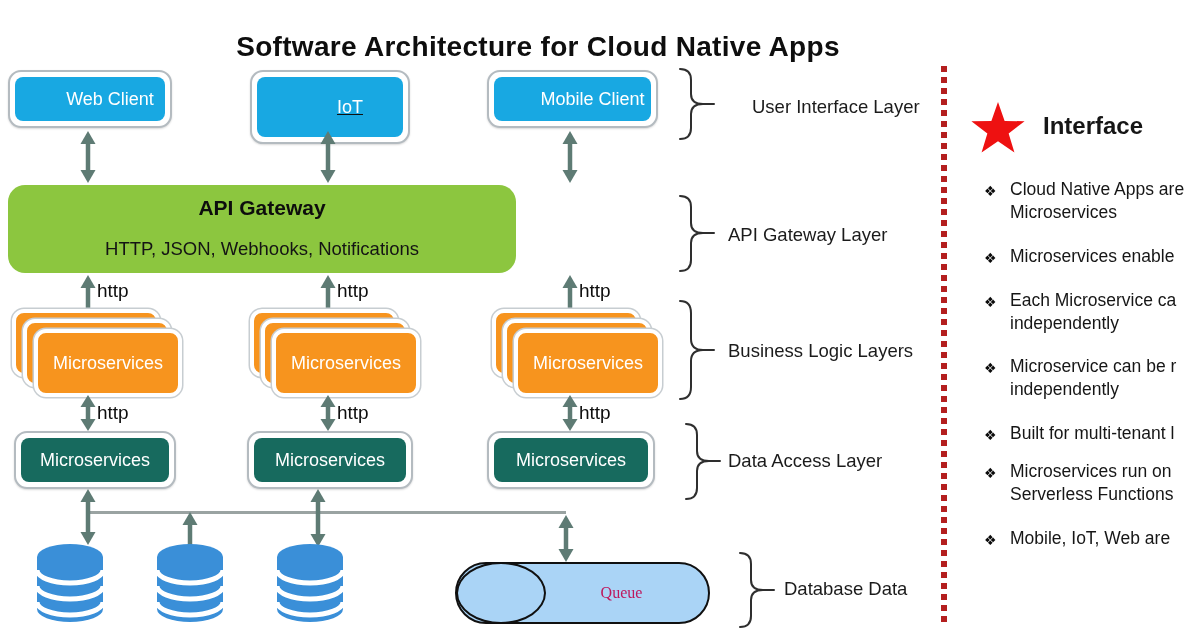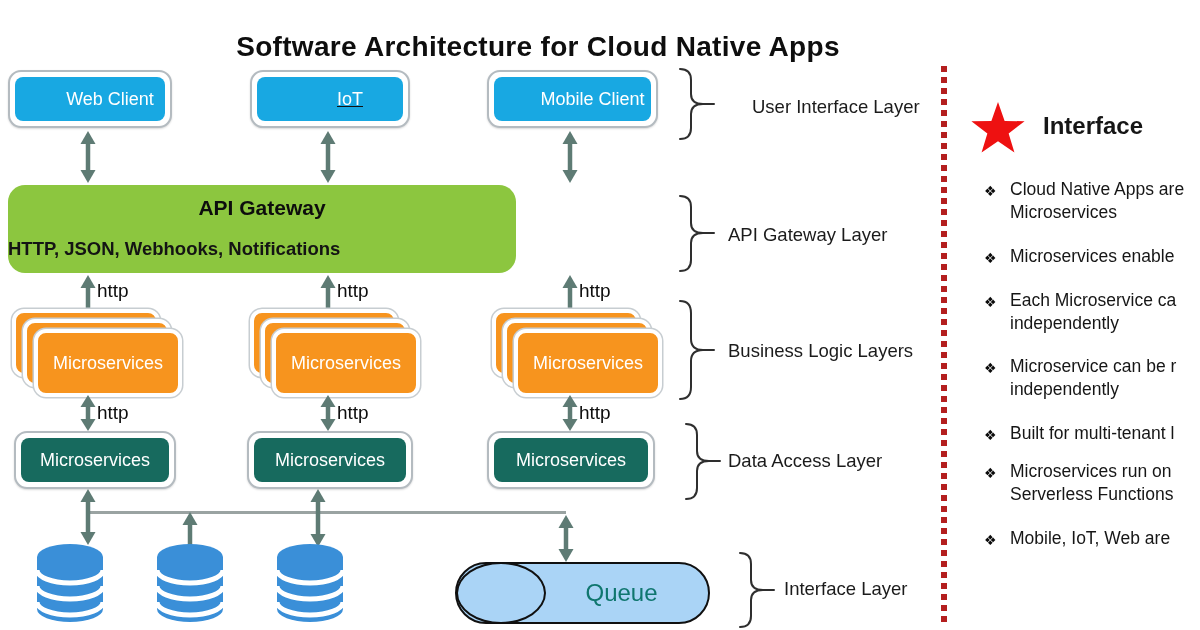--- a/index.html
+++ b/index.html
@@ -21,21 +21,21 @@
     color:#fff;font-size:18px;
   }
   .client .inner{background:var(--client-blue,#18A8E2);padding-left:40px;}
   .teal .inner{background:var(--teal,#176A5E);}
   
   .gateway{
     position:absolute;left:8px;top:185px;width:508px;height:88px;border-radius:17px;
     background:var(--gateway-green,#8CC63F);
   }
   .gw-title{position:absolute;top:11px;width:100%;text-align:center;font-size:21px;font-weight:bold;color:#0d0d0d;}
-  .gw-sub{position:absolute;bottom:13px;width:100%;text-align:left;font-size:18.5px;color:#141414;font-weight:bold;}
+  .gw-sub{position:absolute;bottom:13px;width:100%;text-align:center;font-size:18.5px;color:#141414;}
   
   .stack{position:absolute;width:172px;height:92px;}
   .card{
     position:absolute;width:140px;height:60px;background:var(--orange,#F7941E);
     border:4px solid #fff;border-radius:12px;box-shadow:0 0 0 1.5px #c7cdd1;
   }
   .card.front{display:flex;align-items:center;justify-content:center;color:#fff;font-size:18px;}
   
   .arrow{position:absolute;width:18px;}
   .http{position:absolute;font-size:19px;color:#0e0e0e;}
@@ -44,21 +44,21 @@
   .db{position:absolute;width:70px;height:80px;}
   
   .queue{
     position:absolute;left:455px;top:562px;width:255px;height:62px;box-sizing:border-box;
     background:var(--queue-blue,#AAD4F6);border:2px solid #101010;border-radius:31px;
   }
   .queue-ellipse{
     position:absolute;left:-1px;top:-2px;width:90px;height:62px;box-sizing:border-box;
     border:2px solid #101010;border-radius:50%;
   }
-  .queue-label{position:absolute;left:90px;right:12px;top:0;height:58px;line-height:58px;text-align:center;font-size:24px;color:#0f766e;}
+  .queue-label{position:absolute;left:90px;right:12px;top:0;height:58px;line-height:58px;text-align:center;font-size:16px;color:#be185d;font-family:Liberation Serif, serif;}
   
   .brace{position:absolute;width:40px;}
   .layer-label{position:absolute;font-size:18.5px;color:#1b1b1b;white-space:nowrap;}
   
   .divider{
     position:absolute;left:941px;top:66px;width:6px;height:560px;
     background:repeating-linear-gradient(to bottom,var(--divider-red,#B41F1F) 0 6px,transparent 6px 11px);
   }
   .star{position:absolute;left:970px;top:101px;width:56px;height:56px;}
   .benefits-heading{position:absolute;left:1043px;top:112px;font-size:24px;font-weight:600;color:#161616;}
@@ -67,21 +67,21 @@
   .bullet .btext{display:block;margin-left:26px;white-space:pre-line;}
 </style>
 </head>
 <body style="--client-blue: #18A8E2; --gateway-green: #8CC63F; --orange: #F7941E; --teal: #176A5E; --db-blue: #3A8FD8; --queue-blue: #AAD4F6; --arrow: #5E7B74; --line: #9AA3A2; --star-red: #EE1111; --divider-red: #B41F1F;">
 
 <div class="title">Software Architecture for Cloud Native Apps</div>
 
 <div class="dbox client" style="left:8px;top:70px;width:164px;height:58px;">
   <div class="inner">Web Client</div>
 </div>
-<div class="dbox client" style="left:250px;top:70px;width:160px;height:58px;text-decoration:underline;">
+<div class="dbox client" style="left:250px;top:70px;width:160px;height:74px;text-decoration:underline;">
   <div class="inner">IoT</div>
 </div>
 <div class="dbox client" style="left:487px;top:70px;width:171px;height:58px;">
   <div class="inner">Mobile Client</div>
 </div>
 
 <div class="arrow" style="left:79px;top:131px;">
   <svg width="18" height="52">
       <line x1="9" y1="11" x2="9" y2="41" stroke="var(--arrow,#5E7B74)" stroke-width="4.5"></line>
       <polygon points="9,0 1.5,13 16.5,13" fill="var(--arrow,#5E7B74)"></polygon>
@@ -275,21 +275,21 @@
   </svg>
 </div>
 <div class="layer-label" style="left:728px;top:450px;">Data Access Layer</div>
 
 <div class="brace" style="left:736px;top:552px;">
   <svg width="40" height="76" fill="none" stroke="#2e2e2e" stroke-width="2" stroke-linecap="round">
     <path d="M4 1 Q15 1 15 12 L15 28 Q15 38 27 38 L38 38"></path>
       <path d="M27 38 Q15 38 15 48 L15 64 Q15 75 4 75"></path>
   </svg>
 </div>
-<div class="layer-label" style="left:784px;top:578px;">Interface Layer</div>
+<div class="layer-label" style="left:784px;top:578px;">Database Data</div>
 
 <div class="divider"></div>
 
 <div class="star">
   <svg width="56" height="56" viewBox="0 0 60 58">
     <polygon points="30,0 37.1,20.3 58.5,20.7 41.4,33.7 47.6,54.3 30,42 12.4,54.3 18.6,33.7 1.5,20.7 22.9,20.3" fill="var(--star-red,#EE1111)"></polygon>
   </svg>
 </div>
 <div class="benefits-heading">Interface</div>
 

